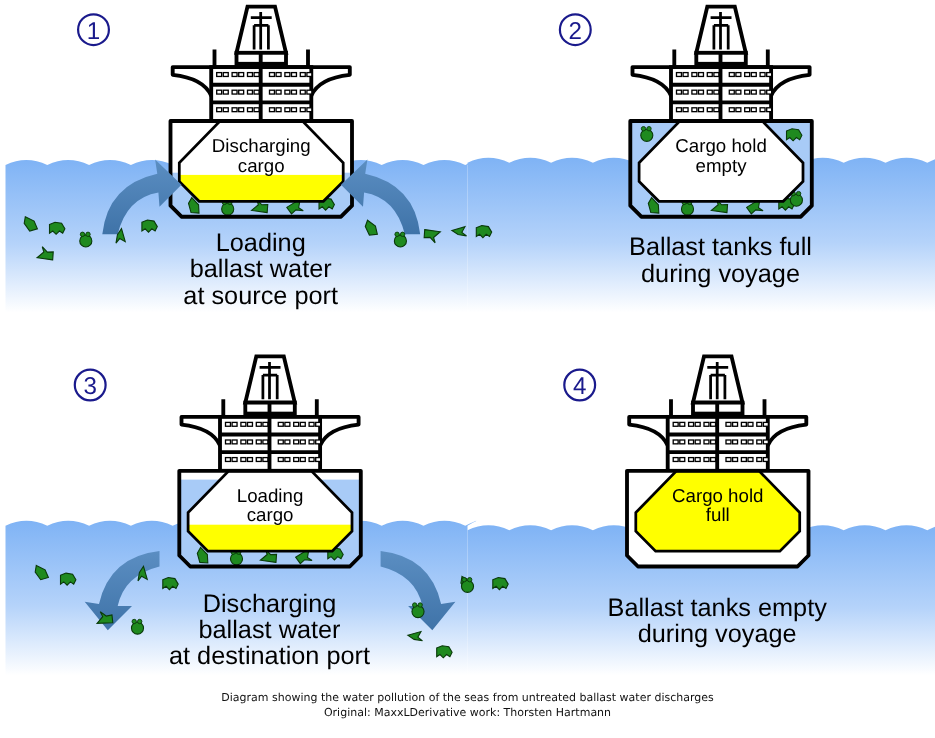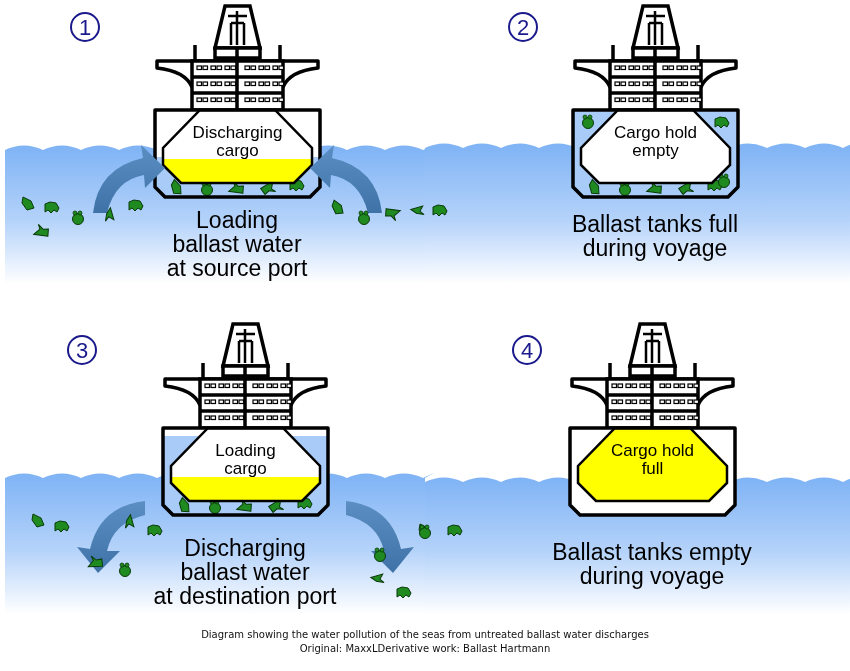--- a/index.html
+++ b/index.html
@@ -373,13 +373,13 @@
           <circle cx="-3" cy="-5" r="2" fill="#1f8a1f" stroke="#0a3a0a" stroke-width="0.8"></circle>
           <circle cx="2" cy="-5" r="2" fill="#1f8a1f" stroke="#0a3a0a" stroke-width="0.8"></circle>
         </g>
         <path d="M-7,-3 L-2,-5 L4,-4 L7,1 L5,5 L2,3 L-1,6 L-4,3 L-7,5 Z" fill="#1f8a1f" stroke="#0a3a0a" stroke-width="1" transform="translate(455,530) rotate(0)"></path>
         <text text-anchor="middle" font-size="23" fill="#000" font-family="Liberation Sans, sans-serif"><tspan x="652" y="560">Ballast tanks empty</tspan><tspan x="652" y="584">during voyage</tspan></text>
       </g>
     </g>
 </svg>
 
 <div class="caption" style="top:628px">Diagram showing the water pollution of the seas from untreated ballast water discharges</div>
-<div class="caption" style="top:642px">Original: MaxxLDerivative work: Ballast Hartmann</div>
+<div class="caption" style="top:642px">Original: MaxxLDerivative work: Thorsten Hartmann</div>
 
 </body></html>

